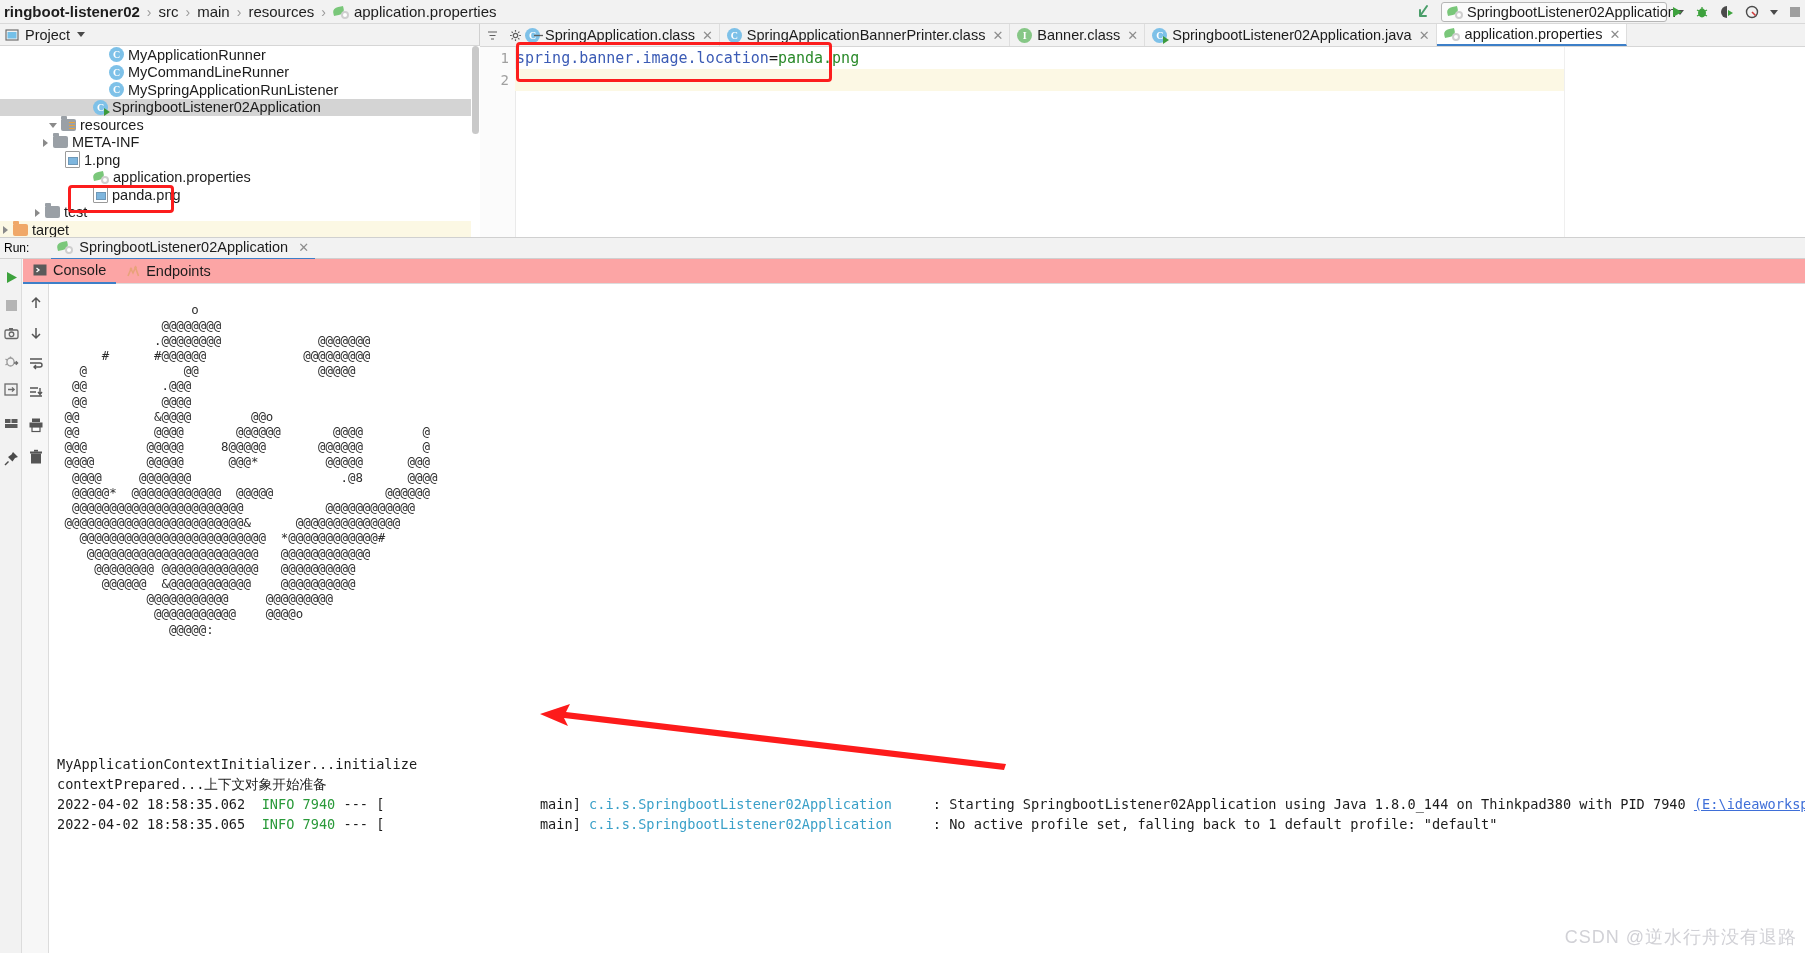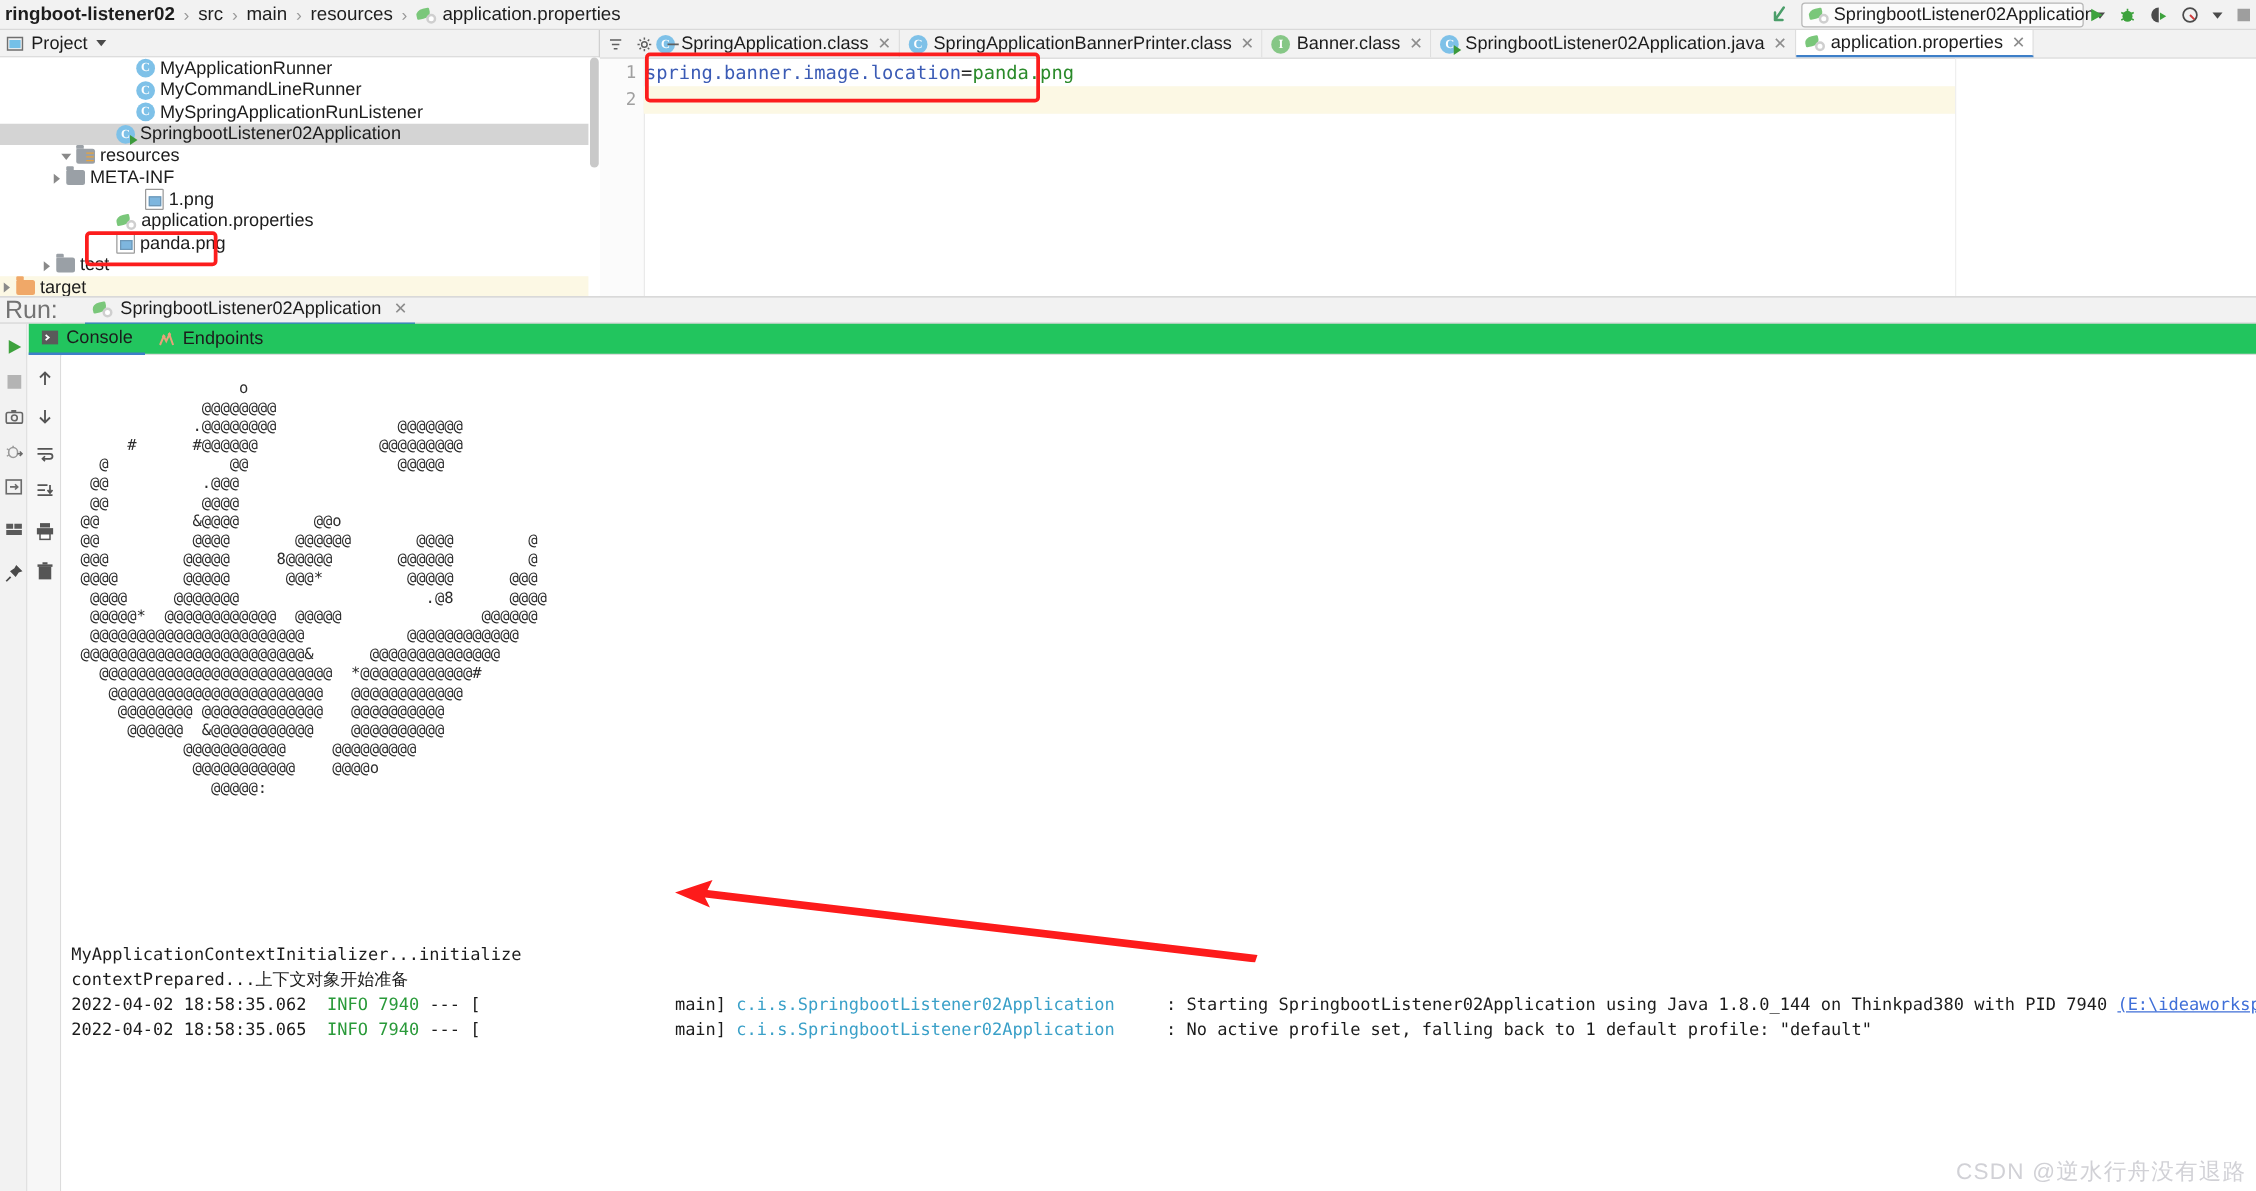--- a/index.html
+++ b/index.html
@@ -105,33 +105,33 @@
   .tok-eq{color:#1c1c1c;}
   .tok-val{color:#2a8a2a;}
   #editor-right-strip{position:absolute;left:1564px;top:47px;width:241px;height:190px;background:#fff;border-left:1px solid #efefef;}
 
   
   #run-bar{
     position:absolute;left:0;top:237px;width:1805px;height:22px;
     background:#f2f2f2;border-top:1px solid #d0d0d0;border-bottom:1px solid #d0d0d0;
     display:flex;align-items:center;box-sizing:border-box;
   }
-  #run-bar .run-label{font-size:20px;margin-left:4px;color:#737373;}
+  #run-bar .run-label{font-size:12px;margin-left:4px;color:#000000;}
   #run-bar .run-tab{display:flex;align-items:center;margin-left:22px;height:22px;border-bottom:2px solid #3d7fc8;padding:0 6px;}
   #run-bar .run-tab .rt-text{font-size:14.5px;margin-left:6px;}
   #run-bar .run-tab .rt-close{margin-left:10px;color:#8d8d8d;font-size:13px;}
 
   #run-left-toolbar{position:absolute;left:0;top:259px;width:22px;height:694px;background:#f2f2f2;border-right:1px solid #dcdcdc;box-sizing:border-box;}
   #run-left-toolbar .lt{position:absolute;left:4px;width:15px;height:15px;}
   #run-second-toolbar{position:absolute;left:22px;top:259px;width:27px;height:694px;background:#f7f7f7;border-right:1px solid #dcdcdc;box-sizing:border-box;}
   #run-second-toolbar .st{position:absolute;left:6px;width:16px;height:16px;}
 
   #console-tabs{
     position:absolute;left:23px;top:259px;width:1782px;height:25px;
-    background:#22c55e;border-bottom:1px solid #dcdcdc;display:flex;align-items:center;box-sizing:border-box;
+    background:#fca5a5;border-bottom:1px solid #dcdcdc;display:flex;align-items:center;box-sizing:border-box;
   }
   .ctab{display:flex;align-items:center;height:25px;padding:0 10px;font-size:14.5px;box-sizing:border-box;}
   .ctab.active{border-bottom:2px solid #3d7fc8;}
   .ctab .ct-label{margin-left:6px;}
 
   #console-body{position:absolute;left:49px;top:285px;width:1756px;height:668px;background:#fff;overflow:hidden;}
 
   
   #ascii-banner{
     position:absolute;left:8px;top:5px;
@@ -287,21 +287,21 @@
     <div class="tree-row" style="padding-left: 48px;">
       <span class="twisty expanded"></span>
       <span class="ic ic-folder res"></span>
       <span class="tree-label">resources</span>
     </div>
     <div class="tree-row" style="padding-left: 40px;">
       <span class="twisty collapsed"></span>
       <span class="ic ic-folder"></span>
       <span class="tree-label">META-INF</span>
     </div>
-    <div class="tree-row" style="padding-left: 103px;">
+    <div class="tree-row" style="padding-left: 52px;">
       <span class="twisty"></span>
       <span class="ic ic-png"></span>
       <span class="tree-label">1.png</span>
     </div>
     <div class="tree-row" style="padding-left: 80px;">
       <span class="twisty"></span>
       <span class="ic ic-props">
         <span class="leaf"></span>
         <span class="gear"></span>
       </span>

